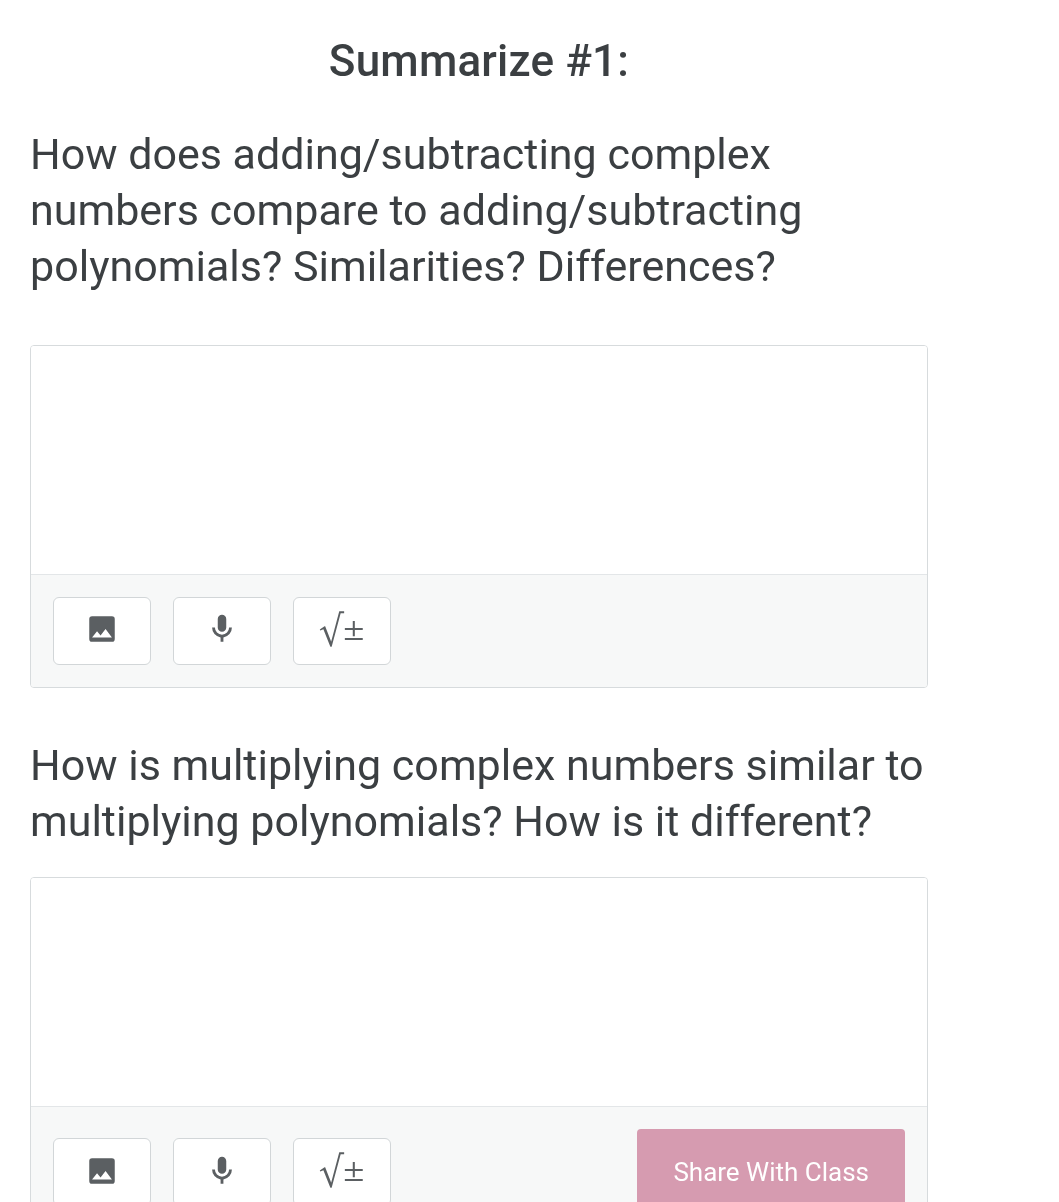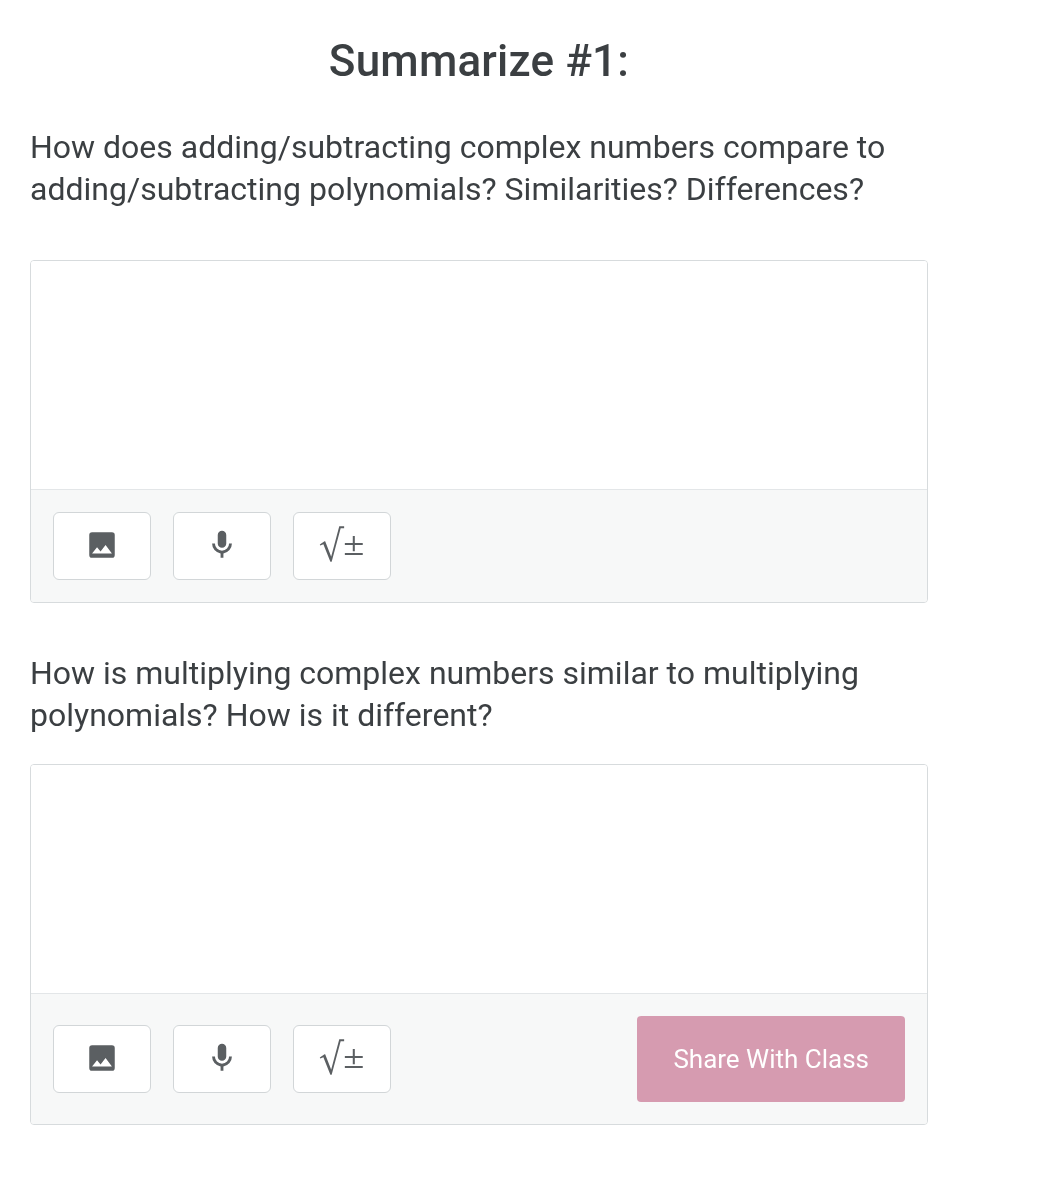--- a/index.html
+++ b/index.html
@@ -16,21 +16,21 @@
   }
   .page-title {
     text-align: center;
     font-size: 44px;
     font-weight: 500;
     color: #3b3f42;
     margin: 15px 0 40px 0;
     letter-spacing: 0.2px;
   }
   .question-text {
-    font-size: 32px;
+    font-size: 43px;
     line-height: 1.3;
     color: #3b3f42;
     margin: 0 0 50px 0;
     font-weight: 400;
   }
   .question-text.q2 {
     margin-top: 50px;
     margin-bottom: 28px;
   }
   .answer-box {

